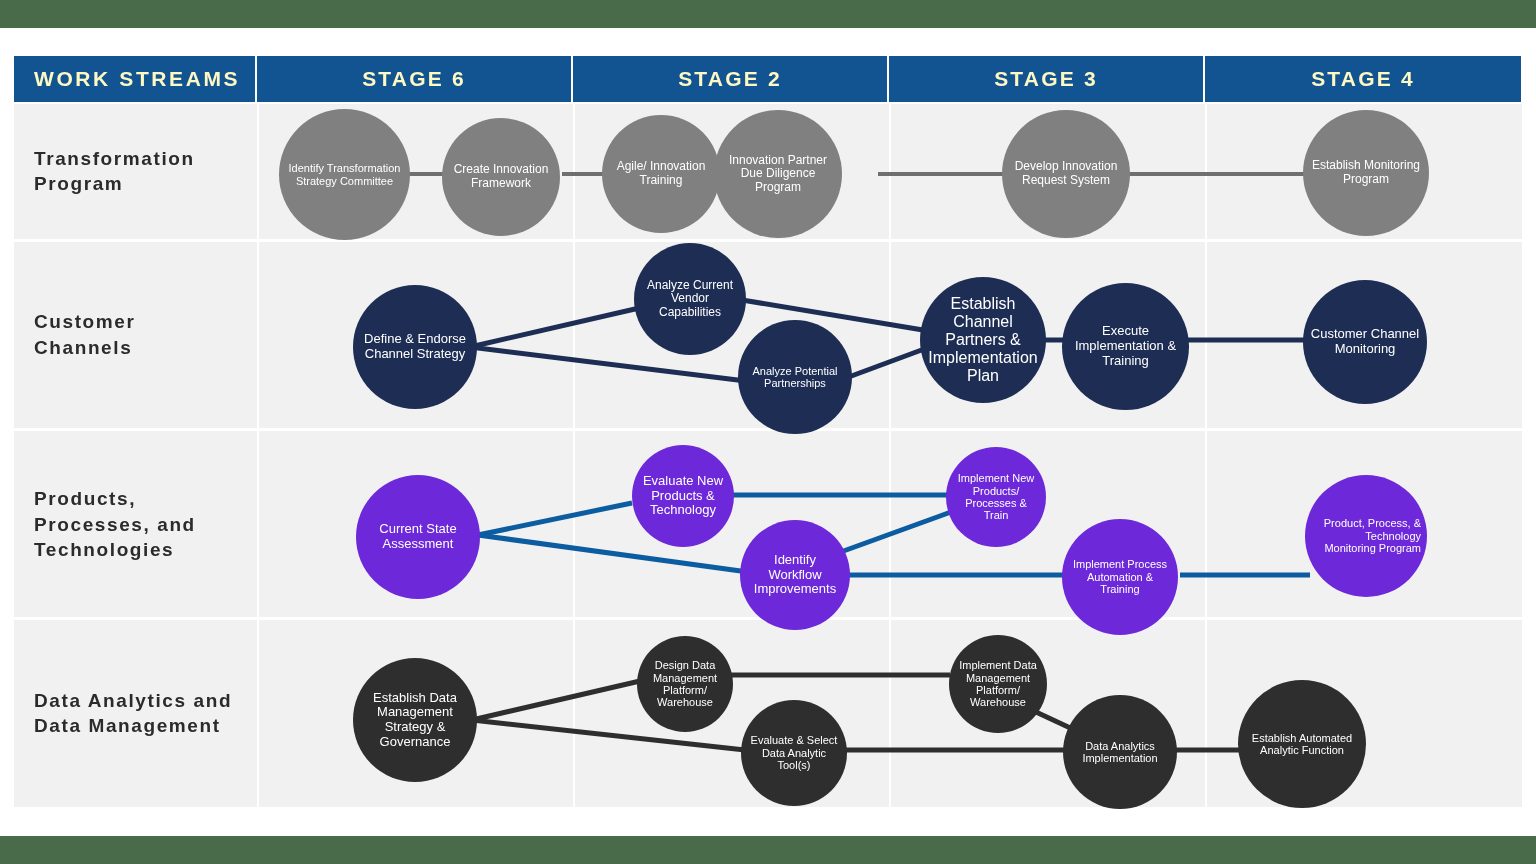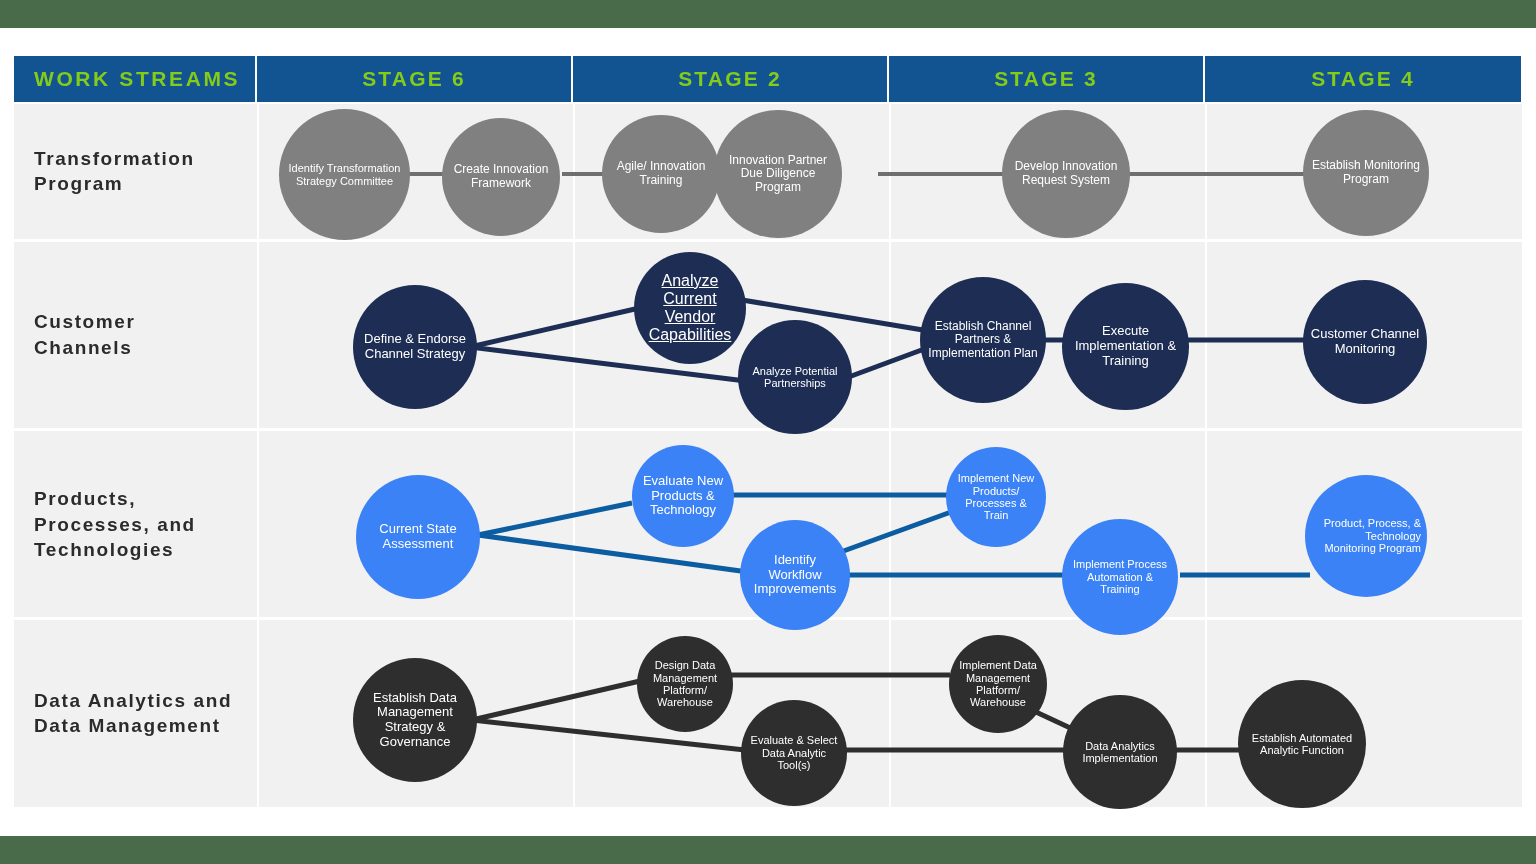--- a/index.html
+++ b/index.html
@@ -31,21 +31,21 @@
   #header-row {
     position: absolute;
     left: 14px;
     top: 56px;
     width: 1508px;
     height: 46px;
     display: flex;
   }
   .hdr-cell {
     background: #125391;
-    color: #84cc16;
+    color: #fef9c3;
     display: flex;
     align-items: center;
     justify-content: center;
     letter-spacing: 2.2px;
     font-size: 21px;
     font-weight: bold;
     box-sizing: border-box;
     border-right: 2px solid #ffffff;
   }
   .hdr-cell:last-child { border-right: none; }
@@ -122,21 +122,21 @@
     pointer-events: auto;
     overflow: hidden;
   }
   .node span {
     display: block;
     line-height: 1.13;
     padding: 0 6px;
   }
   .c-gray     { background: #808080; }
   .c-navy     { background: #1d2d54; }
-  .c-blue     { background: #3b82f6; }
+  .c-blue     { background: #6d28d9; }
   .c-charcoal { background: #2e2e2e; }
 </style>
 </head>
 <body>
 
 <div id="stage">
   <div id="slide"></div>
 
   <div id="header-row">
     <div class="hdr-cell hdr-ws">WORK STREAMS</div>
@@ -226,29 +226,29 @@
       </div>
 
     <div class="node c-gray" style="left:1303px; top:110px; width:126px; height:126px; font-size:12px;">
       <span>Establish Monitoring Program</span>
       </div>
 
     <div class="node c-navy" style="left:353px; top:285px; width:124px; height:124px; font-size:13px;">
       <span>Define &amp; Endorse Channel Strategy</span>
       </div>
 
-    <div class="node c-navy" style="left:634px; top:252px; width:112px; height:112px; font-size:16px;text-decoration:underline;">
+    <div class="node c-navy" style="left:634px; top:243px; width:112px; height:112px; font-size:12px;">
       <span>Analyze Current Vendor Capabilities</span>
       </div>
 
     <div class="node c-navy" style="left:738px; top:320px; width:114px; height:114px; font-size:11px;">
       <span>Analyze Potential Partnerships</span>
       </div>
 
-    <div class="node c-navy" style="left:920px; top:277px; width:126px; height:126px; font-size:12px;">
+    <div class="node c-navy" style="left:920px; top:277px; width:126px; height:126px; font-size:16px;">
       <span>Establish Channel Partners &amp; Implementation Plan</span>
       </div>
 
     <div class="node c-navy" style="left:1062px; top:283px; width:127px; height:127px; font-size:13px;">
       <span>Execute Implementation &amp; Training</span>
       </div>
 
     <div class="node c-navy" style="left:1303px; top:280px; width:124px; height:124px; font-size:13px;">
       <span>Customer Channel Monitoring</span>
       </div>

